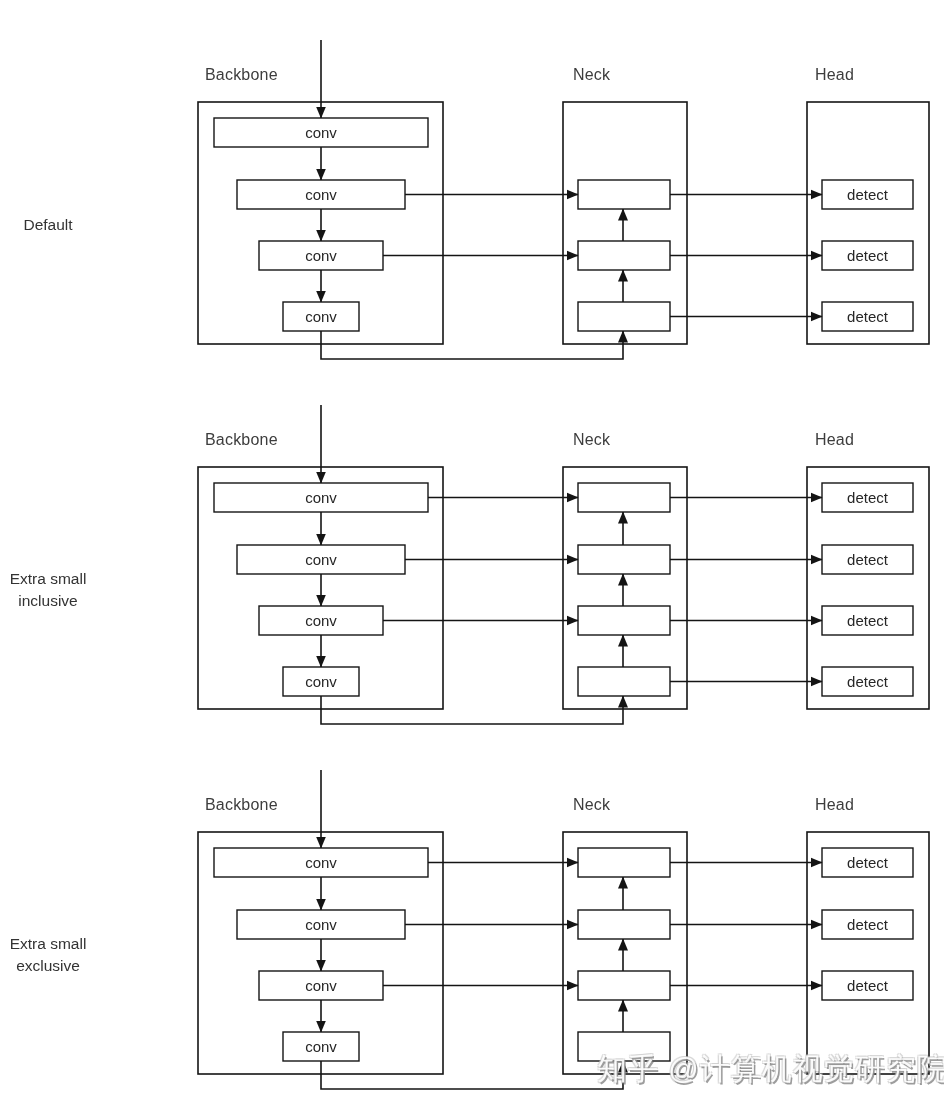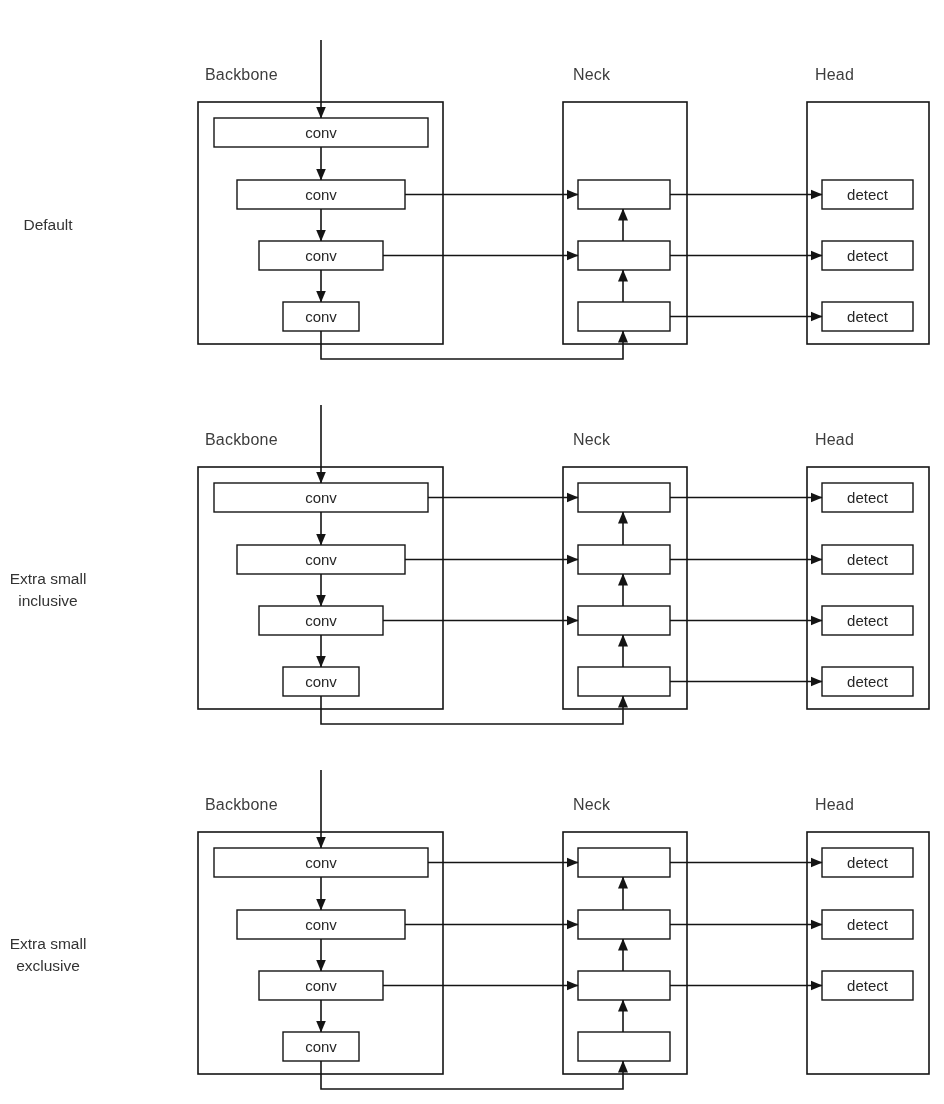--- a/index.html
+++ b/index.html
@@ -190,13 +190,14 @@
           <polyline points="670,862.5 822,862.5" class="flow" marker-end="url(#ah)"></polyline>
           <rect x="822" y="910" width="91" height="29" class="box"></rect>
           <text x="867.5" y="930" text-anchor="middle" class="box-label">detect</text>
           <polyline points="670,924.5 822,924.5" class="flow" marker-end="url(#ah)"></polyline>
           <rect x="822" y="971" width="91" height="29" class="box"></rect>
           <text x="867.5" y="991" text-anchor="middle" class="box-label">detect</text>
           <polyline points="670,985.5 822,985.5" class="flow" marker-end="url(#ah)"></polyline>
         </g>
       </g>
   </svg>
+  <div id="watermark">知乎 @计算机视觉研究院</div>
 </div>
 
 </body></html>

